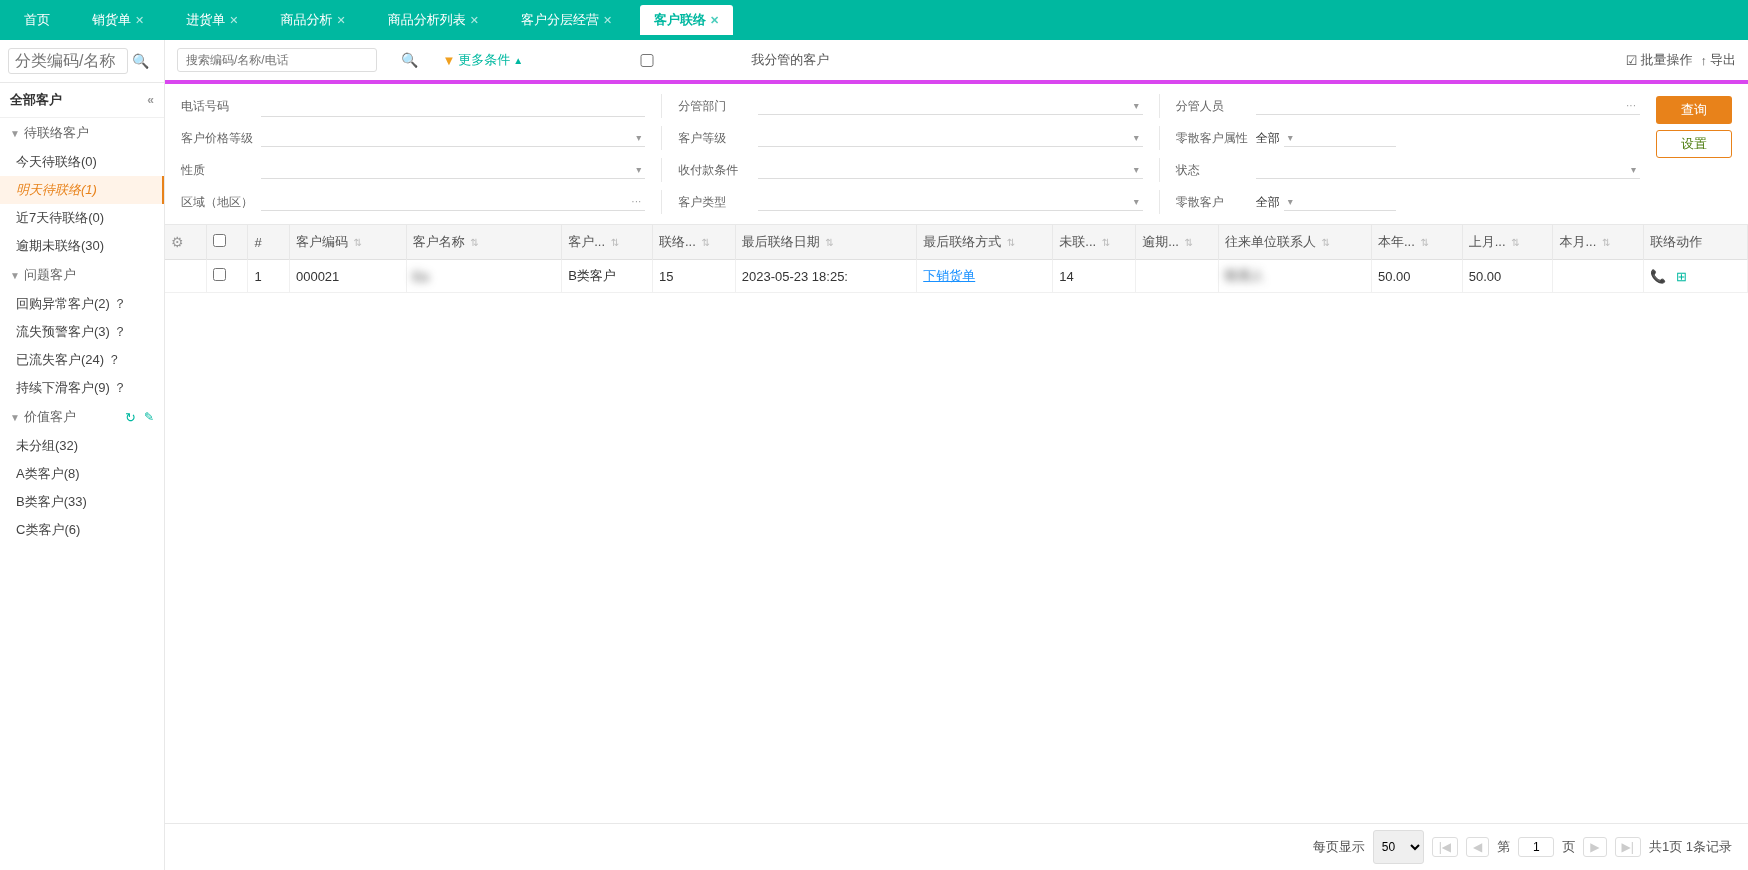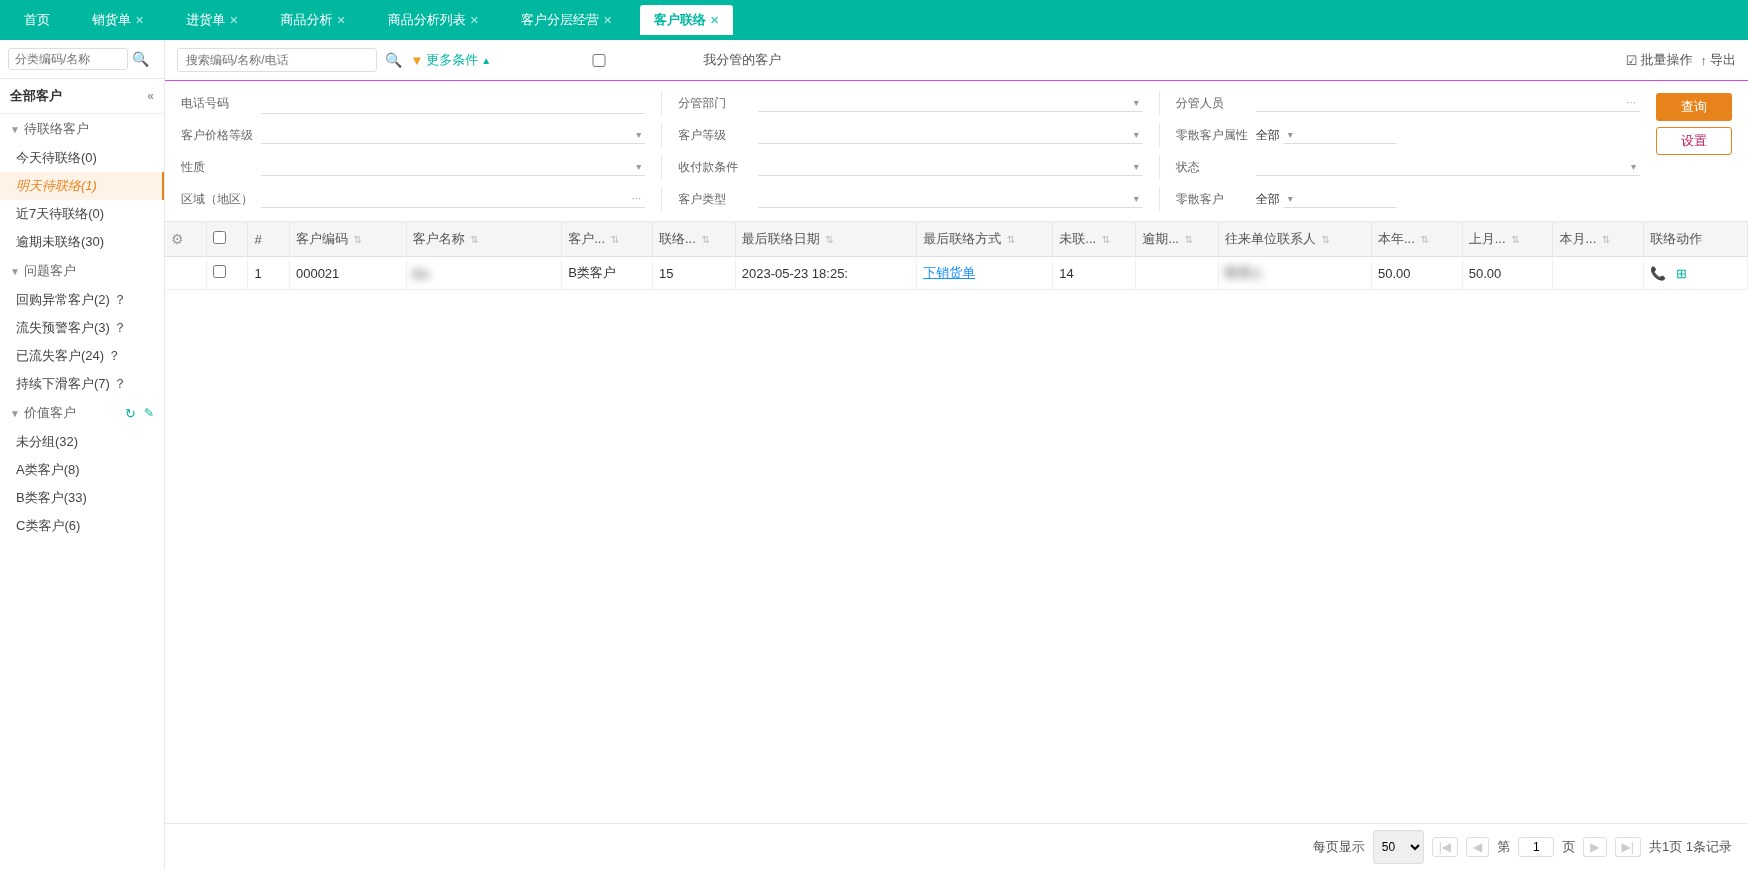--- a/index.html
+++ b/index.html
@@ -47,21 +47,21 @@
       display: flex;
       align-items: center;
       padding: 8px 8px;
       border-bottom: 1px solid #e8e8e8;
       gap: 4px;
     }
     .sidebar-search input {
       border: 1px solid #ddd;
       border-radius: 3px;
       padding: 3px 6px;
-      font-size: 12px;
+      font-size: 16px;
       width: 120px;
       outline: none;
       color: #999;
     }
     .sidebar-search .search-icon { color: #999; cursor: pointer; font-size: 14px; }
 
     .sidebar-all-customers {
       display: flex;
       align-items: center;
       justify-content: space-between;
@@ -100,22 +100,22 @@
       flex-direction: column;
       overflow: hidden;
     }
 
     
     .search-bar {
       display: flex;
       align-items: center;
       padding: 8px 12px;
       background: #fff;
-      border-bottom: 1px solid #d946ef;
-      gap: 8px;
+      border-bottom: 4px solid #d946ef;
+      gap: 24px;
     }
     .search-bar input {
       border: 1px solid #ddd;
       border-radius: 3px;
       padding: 4px 8px;
       font-size: 12px;
       width: 200px;
       outline: none;
       color: #999;
     }
@@ -223,21 +223,21 @@
       color: #fff;
       border: none;
       padding: 5px 16px;
       border-radius: 3px;
       cursor: pointer;
       font-size: 13px;
       white-space: nowrap;
     }
     .settings-btn {
       background: #fff;
-      color: #be185d;
+      color: #4d7c0f;
       border: 1px solid #e8821a;
       padding: 4px 24px;
       border-radius: 3px;
       cursor: pointer;
       font-size: 13px;
       white-space: nowrap;
     }
 
     
     .table-container {
@@ -392,21 +392,21 @@
     <div class="sidebar-item">
       <span>回购异常客户(2) ？</span>
     </div>
     <div class="sidebar-item">
       <span>流失预警客户(3) ？</span>
     </div>
     <div class="sidebar-item">
       <span>已流失客户(24) ？</span>
     </div>
     <div class="sidebar-item">
-      <span>持续下滑客户(7) ？</span>
+      <span>持续下滑客户(9) ？</span>
     </div>
 
     <div class="sidebar-section-header">
       <span class="arrow">▼</span>
       <span>价值客户</span>
       <span style="margin-left:auto; color:#00b8a0; cursor:pointer;">↻</span>
       <span style="margin-left:4px; color:#00b8a0; cursor:pointer; font-size:12px;">✎</span>
     </div>
     <div class="sidebar-item">
       <span>未分组(32)</span>

